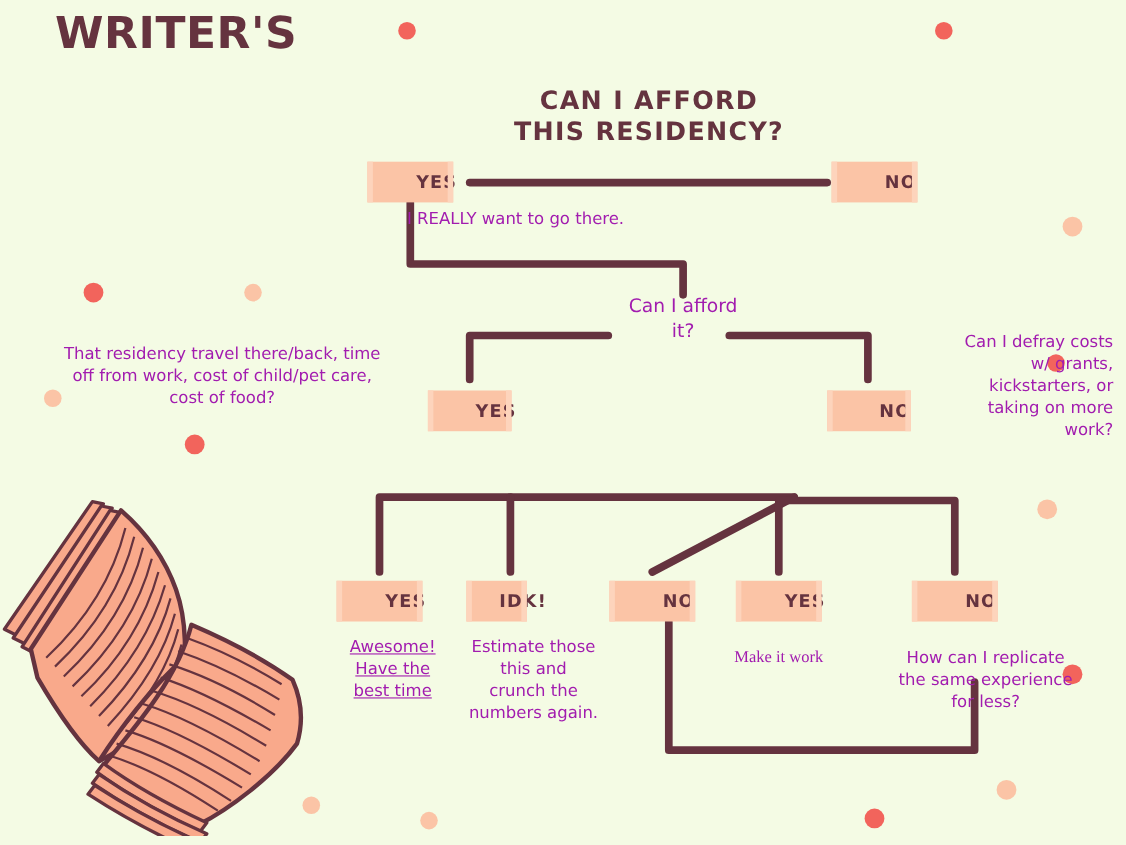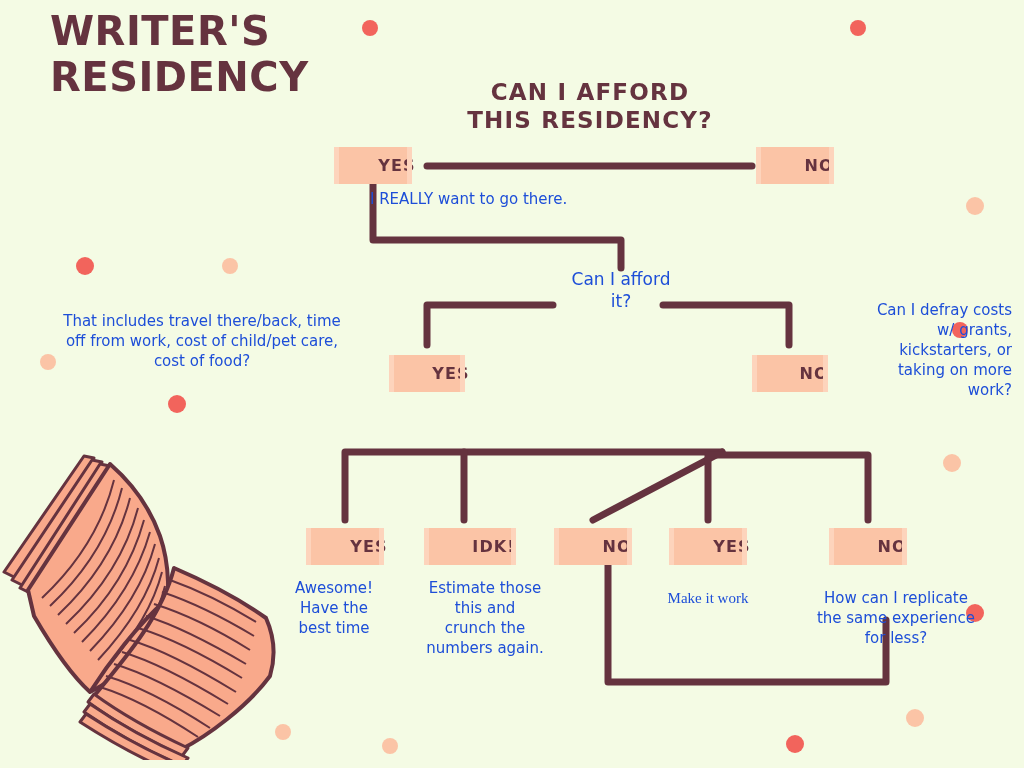--- a/index.html
+++ b/index.html
@@ -56,21 +56,21 @@
   }
   .chip::before,.chip::after{
     content:"";position:absolute;top:0;bottom:0;width:5px;background:#FDD4BC;
   }
   .chip::before{left:0;}
   .chip::after{right:0;}
 
   
   .txt{
     position:absolute;
-    color:#1d4ed8;
+    color:#a21caf;
     font-family:"DejaVu Sans", sans-serif;
     font-size:15px;
     line-height:20px;
     white-space:pre-line;
   }
   .txt.center{text-align:center;}
   .txt.left{text-align:left;}
 
   
   #wires{position:absolute;left:0;top:0;width:1024px;height:768px;}
@@ -95,21 +95,20 @@
       <div class="dot" style="left: 943px; top: 454px; width: 18px; height: 18px; background: rgb(251, 196, 166);"></div>
       <div class="dot" style="left: 966px; top: 604px; width: 18px; height: 18px; background: rgb(242, 100, 92);"></div>
       <div class="dot" style="left: 275px; top: 724px; width: 16px; height: 16px; background: rgb(251, 196, 166);"></div>
       <div class="dot" style="left: 382px; top: 738px; width: 16px; height: 16px; background: rgb(251, 196, 166);"></div>
       <div class="dot" style="left: 786px; top: 735px; width: 18px; height: 18px; background: rgb(242, 100, 92);"></div>
       <div class="dot" style="left: 906px; top: 709px; width: 18px; height: 18px; background: rgb(251, 196, 166);"></div>
     </div>
 
   <div id="title">
     <div>Writer's</div>
-    <div>Residency</div>
   </div>
 
   <div id="main-q" style="white-space:pre-line;">Can I afford
 this residency?</div>
 
   <svg id="wires" viewBox="0 0 1024 768" xmlns="http://www.w3.org/2000/svg">
     <g fill="none" stroke="#65333F" stroke-width="7" stroke-linecap="round" stroke-linejoin="round">
 
       <path d="M 427 166 L 752 166"></path>
 
@@ -132,38 +131,38 @@
   </svg>
 
   <div class="chip" style="left:334px;top:147px;width:78px;height:37px;">YES</div>
   <div class="chip" style="left:756px;top:147px;width:78px;height:37px;">NO</div>
 
   <div class="txt left" style="left:370px;top:189px;width:300px;">I REALLY want to go there.</div>
 
   <div class="txt center" style="left:521px;top:268px;width:200px;font-size:17px;line-height:22px;">Can I afford
 it?</div>
 
-  <div class="txt center" style="left:22px;top:311px;width:360px;">That includes travel there/back, time
+  <div class="txt center" style="left:22px;top:311px;width:360px;">That residency travel there/back, time
 off from work, cost of child/pet care,
 cost of food?</div>
 
   <div class="chip" style="left:389px;top:355px;width:76px;height:37px;">YES</div>
   <div class="chip" style="left:752px;top:355px;width:76px;height:37px;">NO</div>
 
   <div class="txt center" style="left:832px;top:300px;width:180px;text-align:right;">Can I defray costs
 w/ grants,
 kickstarters,  or
 taking on more
 work?</div>
 
   <div class="chip" style="left:306px;top:528px;width:78px;height:37px;">YES</div>
-  <div class="chip" style="left:424px;top:528px;width:92px;height:37px;">IDK!</div>
+  <div class="chip" style="left:424px;top:528px;width:55px;height:37px;">IDK!</div>
   <div class="chip" style="left:554px;top:528px;width:78px;height:37px;">NO</div>
 
-  <div class="txt center" style="left:274px;top:578px;width:120px;">Awesome!
+  <div class="txt center" style="left:297px;top:578px;width:120px;text-decoration:underline;">Awesome!
 Have the
 best time</div>
   <div class="txt center" style="left:405px;top:578px;width:160px;">Estimate those
 this and
 crunch the
 numbers again.</div>
 
   <div class="chip" style="left:669px;top:528px;width:78px;height:37px;">YES</div>
   <div class="chip" style="left:829px;top:528px;width:78px;height:37px;">NO</div>
 

